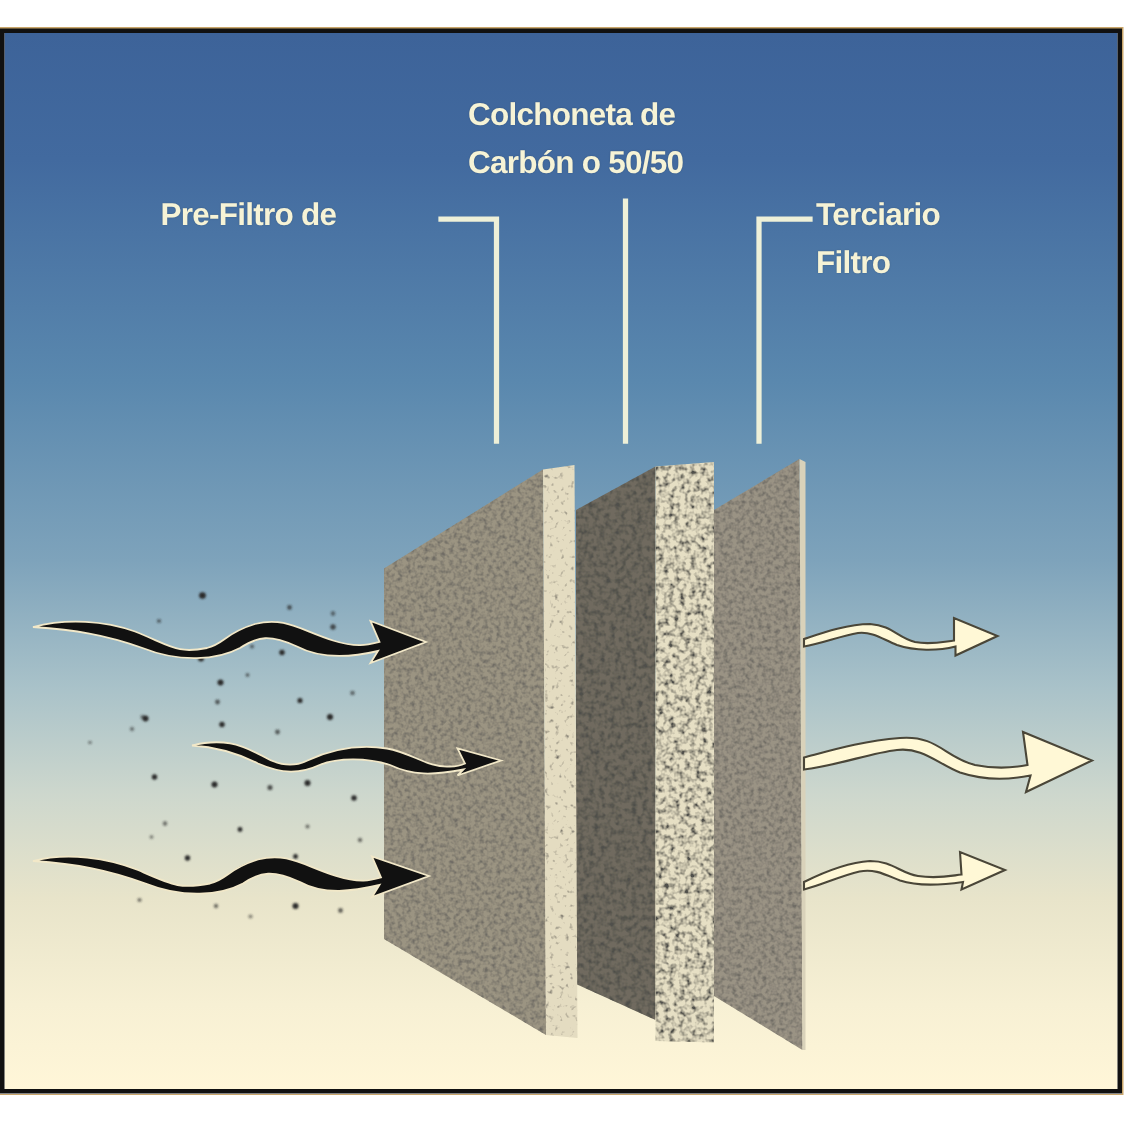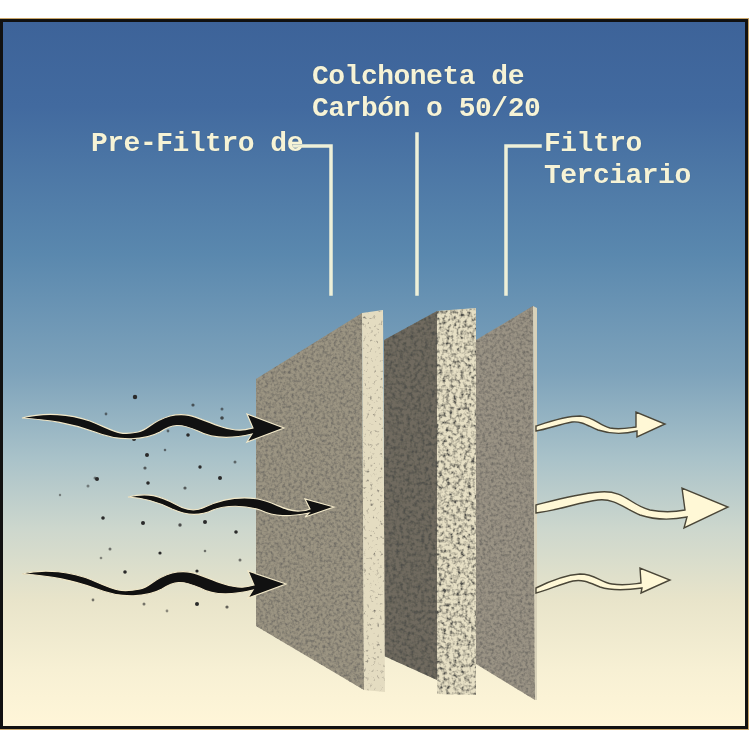--- a/index.html
+++ b/index.html
@@ -10,24 +10,24 @@
       border: 3px solid #111;
       box-shadow: 0 0 0 1px #c9a66b;
       background: linear-gradient(to bottom,
         #3d6399 0%, #426a9f 12%, #5a88ae 33%, #7ea3bb 50%,
         #a9c2c9 62%, #cdd7cd 72%, #e8e4ca 82%, #f7f0d4 92%, #fff6d8 100%);
       overflow: hidden;
     }
     svg.art { position: absolute; left: 0; top: 0; }
     .label {
       position: absolute;
-      font-family: Liberation Mono, monospace;
+      font-family: Liberation Sans, sans-serif;
       font-weight: bold;
       color: #f6f3d6;
-      font-size: 28px;
+      font-size: 21px;
       line-height: 32px;
       letter-spacing: -0.5px;
       white-space: nowrap;
       text-shadow: 0 0 1px rgba(0,0,0,0.25);
     }
     .label span { display: block; }
   </style>
 </head>
 <body>
 
@@ -144,24 +144,24 @@
       <path d="M22,574 C45,568 72,572 92,580 C115,590 120,593 140,589 C152,586 152,579 172,573 C192,568 202,577 224,584 C240,589 247,587 254,585 L248,571 L286,584 L248,598 L253,590 C236,594 216,597 200,588 C182,580 174,581 162,589 C147,597 122,599 97,589 C72,580 52,576 22,574 Z"></path>
     </g>
 
     <g fill="#fff8d6" stroke="#4a4638" stroke-width="1.4">
       <path d="M536,426 C548,422 565,416 580,416 C595,417 598,425 610,428 C620,430 628,428 636,427 L636,412 L665,424 L637,437 L637,431 C625,434 610,434 598,430 C588,426 582,421 572,422 C560,424 548,429 536,431 Z"></path>
       <path d="M536,505 C555,500 575,494 600,492 C625,490 630,505 650,510 C665,513 675,512 685,510 L682,488 L728,507 L684,528 L687,517 C672,520 655,520 640,515 C625,509 615,498 598,500 C580,502 560,510 536,513 Z"></path>
       <path d="M536,588 C548,582 565,575 580,574 C595,574 600,582 612,584 C625,586 633,584 641,583 L640,568 L670,580 L641,593 L642,588 C628,590 612,591 600,587 C590,583 583,579 573,581 C560,584 548,590 536,593 Z"></path>
     </g>
   </svg>
 
-  <div class="label" style="left:88px; top:106px;">
+  <div class="label" style="left:104px; top:106px;">
     <span>Pre-Filtro de</span>
   </div>
   <div class="label" style="left:309px; top:39px;">
     <span>Colchoneta de</span>
-    <span>Carbón o 50/20</span>
+    <span>Carbón o 50/50</span>
   </div>
   <div class="label" style="left:541px; top:106px;">
+    <span>Terciario</span>
     <span>Filtro</span>
-    <span>Terciario</span>
   </div>
 </div>
 
 </body></html>

